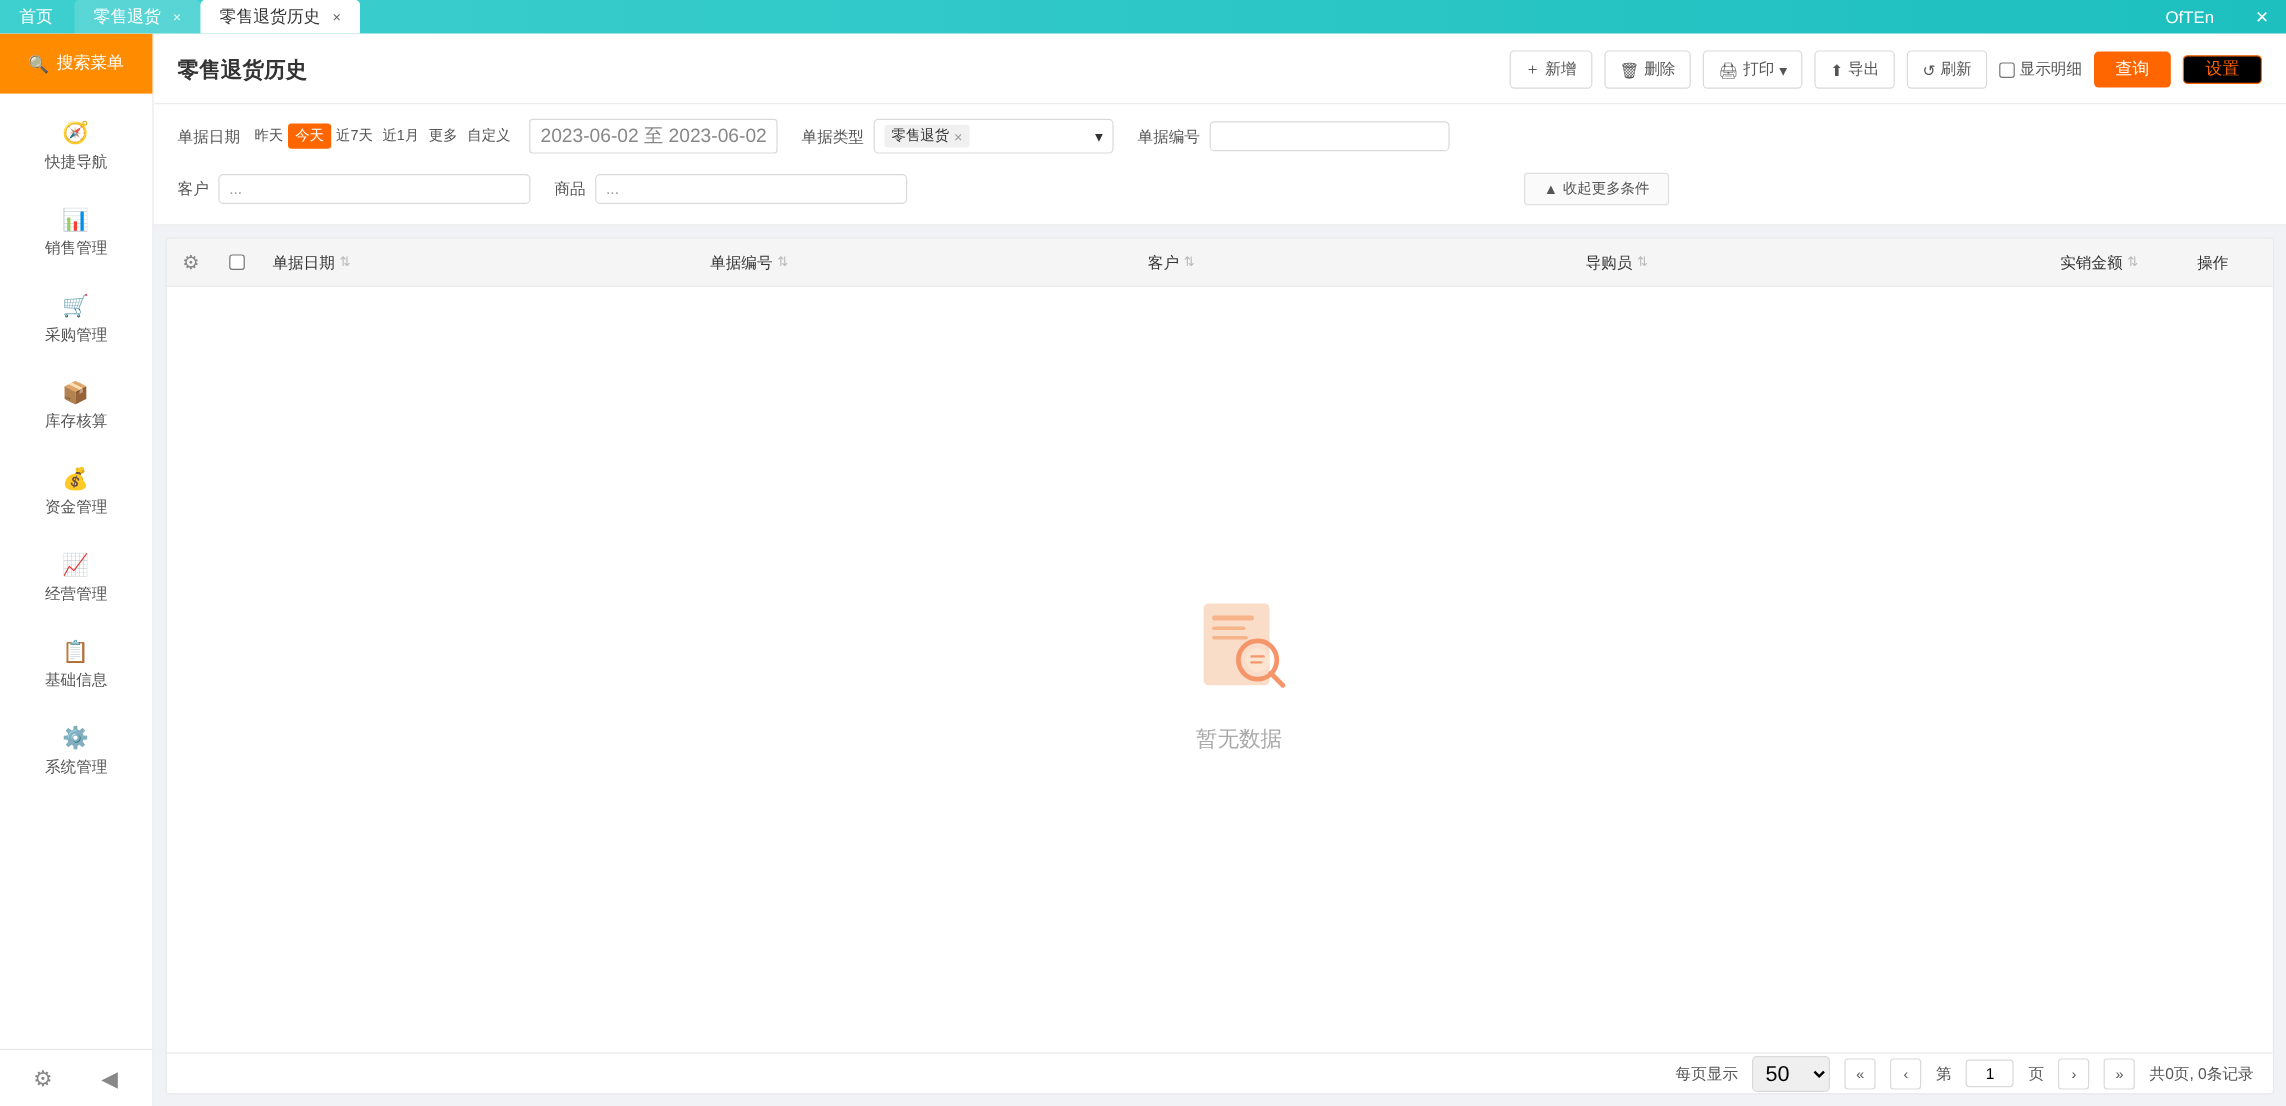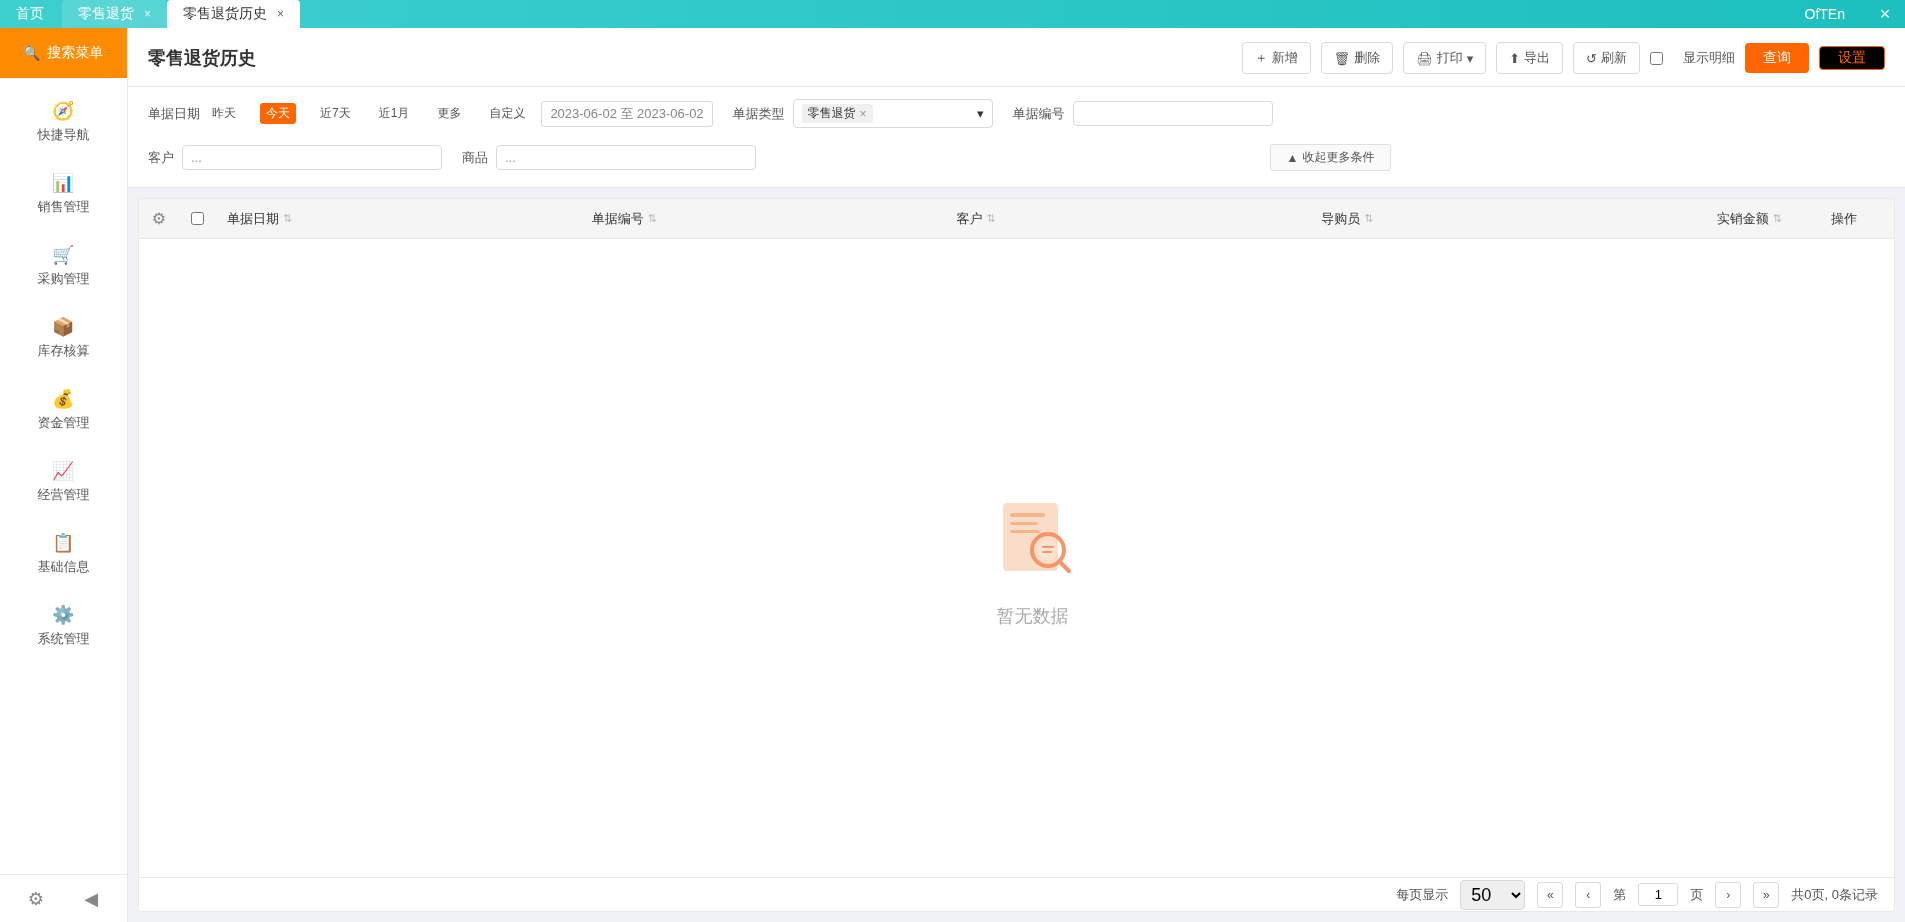--- a/index.html
+++ b/index.html
@@ -199,21 +199,21 @@
       color: #FF6600;
       border: 1px solid #FF6600;
       padding: 2px 18px;
       border-radius: 4px;
       cursor: pointer;
       font-size: 14px;
     }
     .display-detail-cb {
       display: flex;
       align-items: center;
-      gap: 20px;
+      gap: 4px;
       font-size: 13px;
       color: #555;
       cursor: pointer;
     }
 
     
     .filter-area {
       padding: 12px 20px;
       background: #fff;
       display: flex;
@@ -236,37 +236,37 @@
       gap: 8px;
     }
     .filter-label {
       font-size: 13px;
       color: #555;
       white-space: nowrap;
       flex-shrink: 0;
     }
     .filter-date-btns {
       display: flex;
-      gap: 20px;
+      gap: 0;
       align-items: flex-start;
     }
     .date-btn {
       font-size: 12px;
       color: #555;
       cursor: pointer;
       padding: 2px 4px;
     }
     .date-btn.active {
       background: #FF6600;
       color: #fff;
       border-radius: 3px;
       padding: 2px 6px;
     }
     .date-range {
-      font-size: 13px;
+      font-size: 16px;
       color: #888;
       margin-left: 4px;
       border: 1px solid #d9d9d9;
       padding: 3px 8px;
       border-radius: 3px;
       background: #fff;
     }
     .filter-select {
       display: flex;
       align-items: center;

